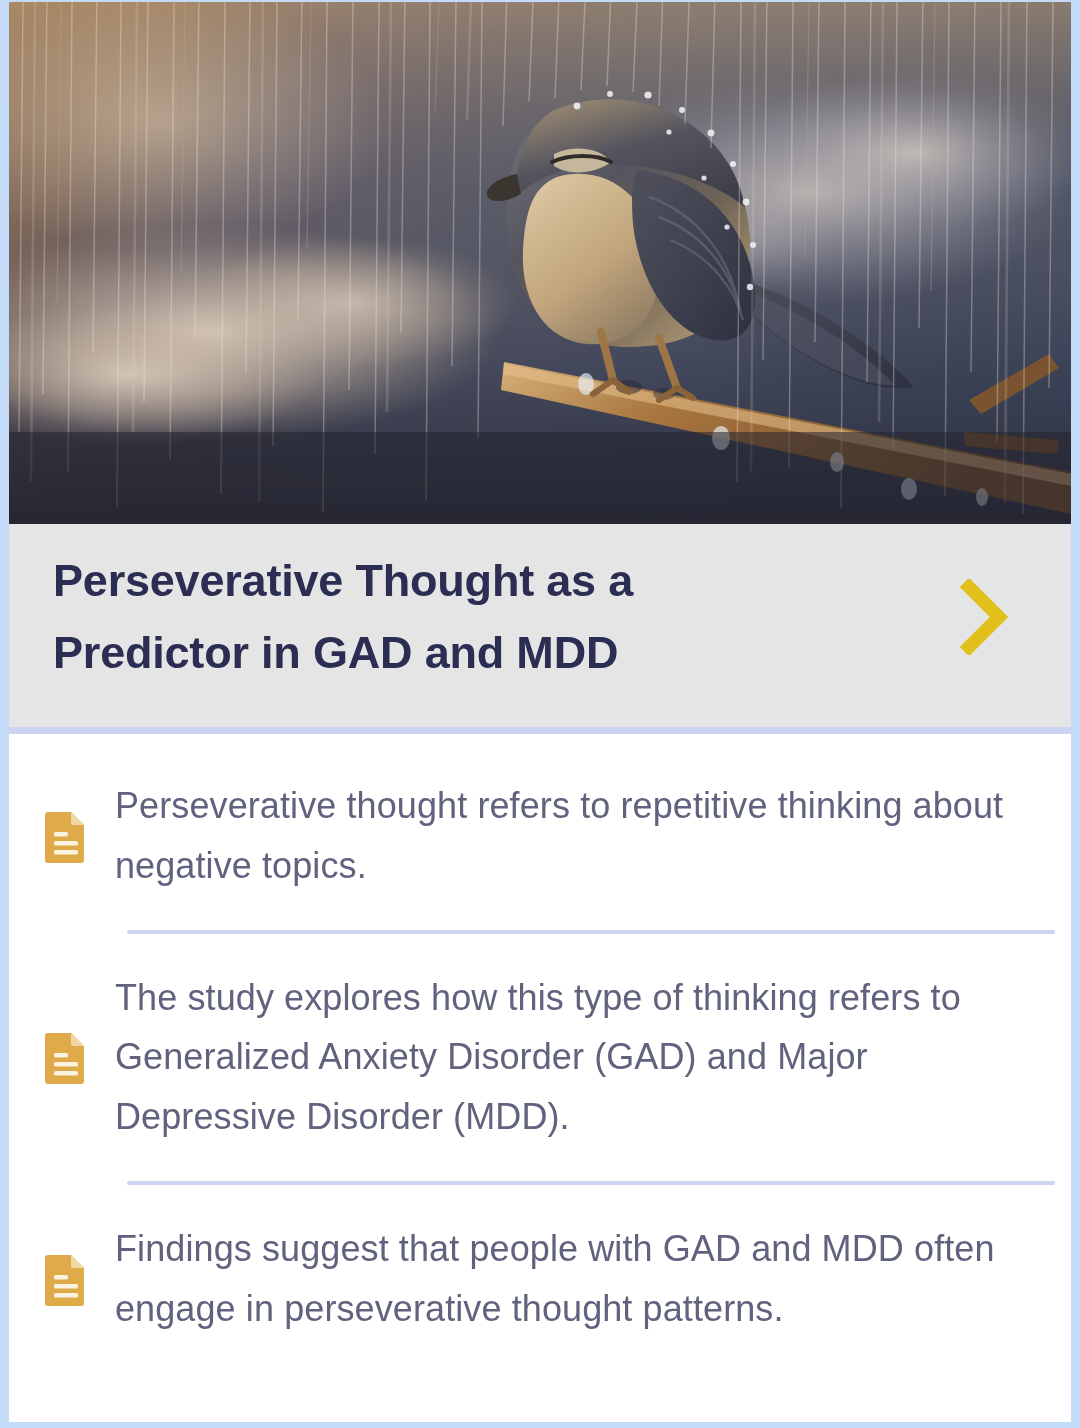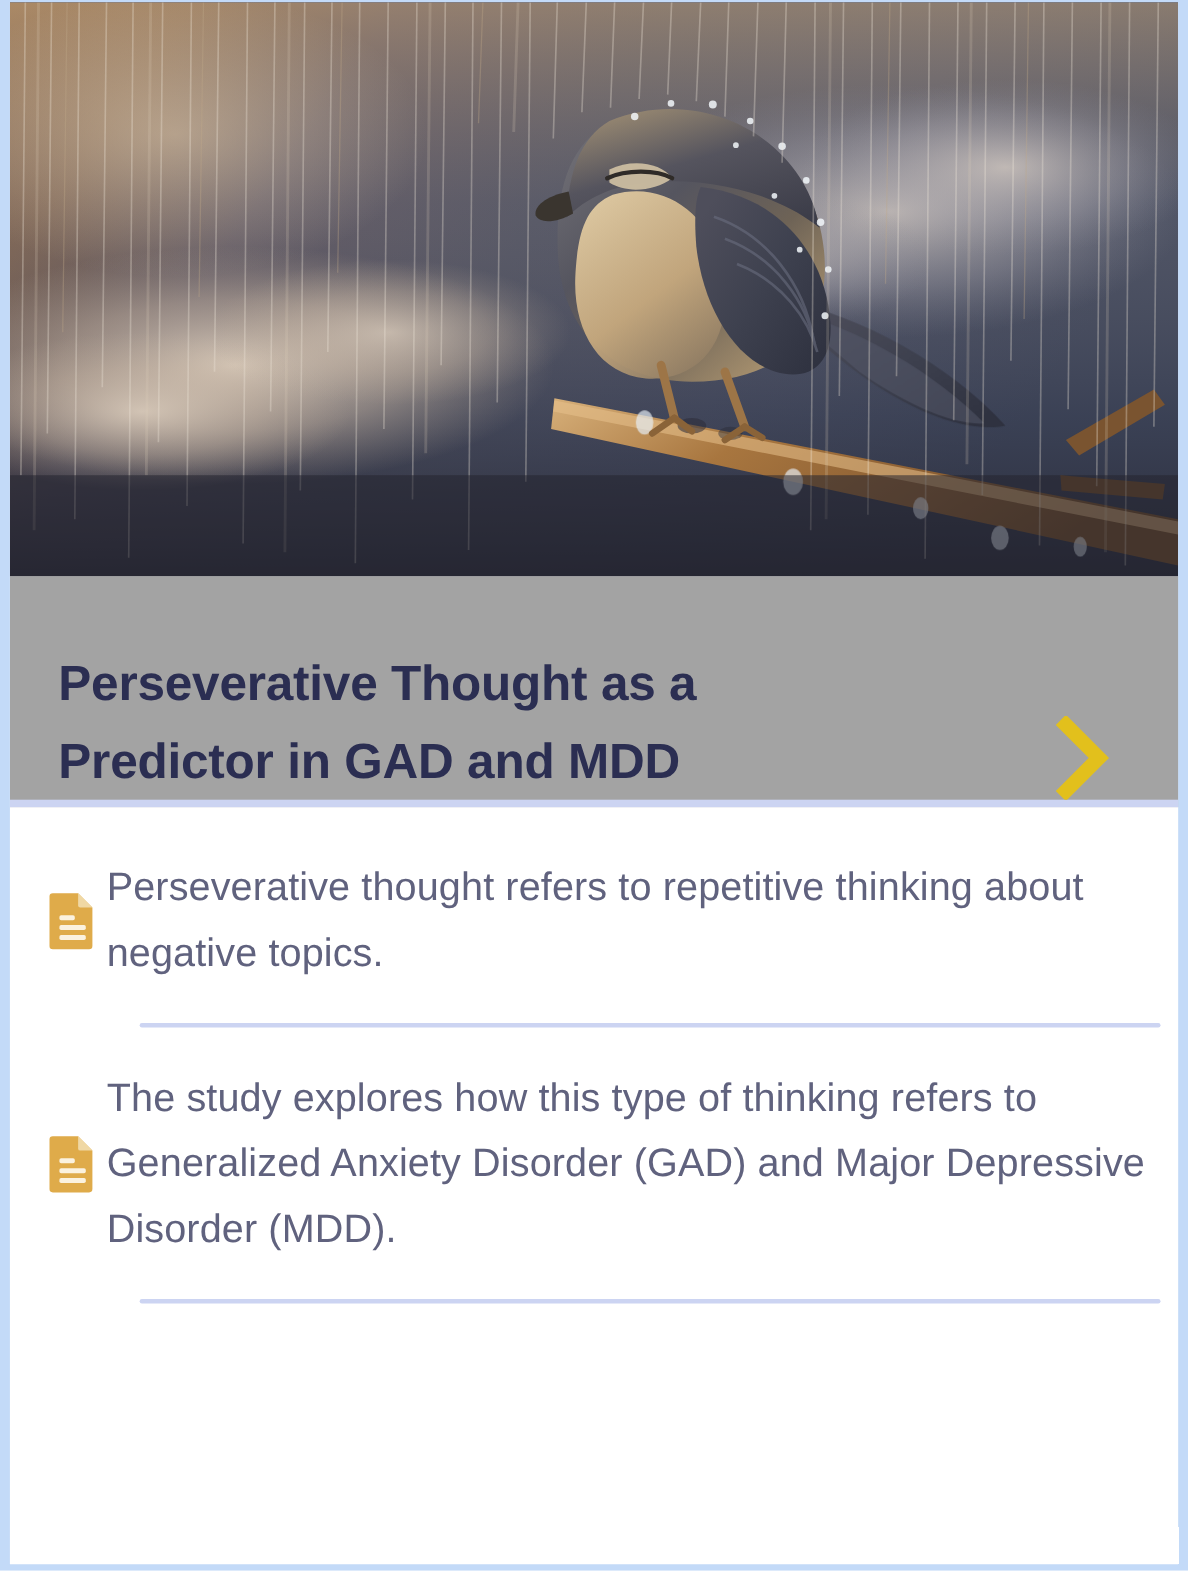--- a/index.html
+++ b/index.html
@@ -36,24 +36,24 @@
     overflow:hidden;
     background:#3a3a4a;
   }
   .hero svg { display:block; width:100%; height:100%; }
 
   
   .title-block {
     position:relative;
     flex:0 0 210px;
     display:flex;
-    align-items:flex-end;
+    align-items:center;
     justify-content:space-between;
-    padding:0 40px 0 44px;
-    background:#a3a3a3;
+    padding:0 40px 18px 44px;
+    background:#e5e5e5;
     border-bottom:7px solid #ccd4f2;
   }
   .title-text {
     font-size:45px;
     line-height:1.58;
     font-weight:bold;
     color:#2b2e52;
     letter-spacing:-0.2px;
     max-width:730px;
   }
@@ -65,21 +65,21 @@
 
   
   .bullets {
     flex:1 1 auto;
     padding:0 26px 0 26px;
     background:#ffffff;
   }
   .bullet-row {
     display:flex;
     align-items:center;
-    gap:8px;
+    gap:26px;
     padding:34px 0 34px 0;
   }
   .bullet-row:first-child { padding-top:42px; }
 
   .doc-icon { flex:0 0 46px; width:46px; line-height:0; margin-left:8px; }
   .bullet-text {
     font-size:36px;
     line-height:1.66;
     color:#60627e;
     letter-spacing:0.1px;
@@ -334,15 +334,27 @@
           <rect x="11" y="24" width="14" height="4.5" rx="1.6" fill="#fbf2df"></rect>
           <rect x="11" y="33" width="24" height="4.5" rx="1.6" fill="#fbf2df"></rect>
           <rect x="11" y="42" width="24" height="4.5" rx="1.6" fill="#fbf2df"></rect>
         </svg>
       </div>
       <div class="bullet-text">The study explores how this type of thinking refers to Generalized Anxiety Disorder (GAD) and Major Depressive Disorder (MDD).</div>
     </div>
 
     <div class="divider"></div>
 
+    <div class="bullet-row">
+      <div class="doc-icon">
+        <svg width="46" height="56" viewBox="0 0 46 56">
+          <path d="M5 4 h23 l13 13 v35 a3 3 0 0 1 -3 3 h-33 a3 3 0 0 1 -3 -3 v-45 a3 3 0 0 1 3 -3 z" fill="#dfab4a"></path>
+          <path d="M28 4 l13 13 h-11 a2 2 0 0 1 -2 -2 z" fill="#f0d8a4"></path>
+          <rect x="11" y="24" width="14" height="4.5" rx="1.6" fill="#fbf2df"></rect>
+          <rect x="11" y="33" width="24" height="4.5" rx="1.6" fill="#fbf2df"></rect>
+          <rect x="11" y="42" width="24" height="4.5" rx="1.6" fill="#fbf2df"></rect>
+        </svg>
+      </div>
+      <div class="bullet-text">Findings suggest that people with GAD and MDD often engage in perseverative thought patterns.</div>
+    </div>
 
   </div>
 </div>
 
 </body></html>

